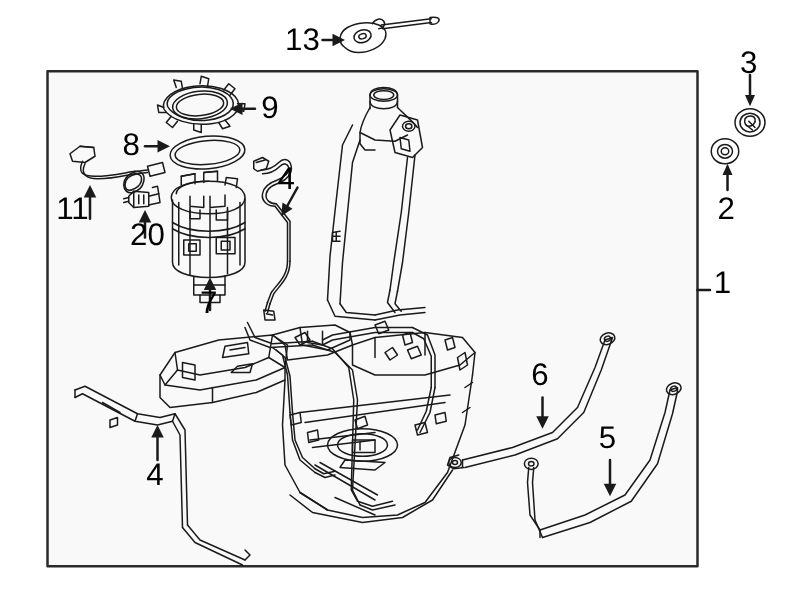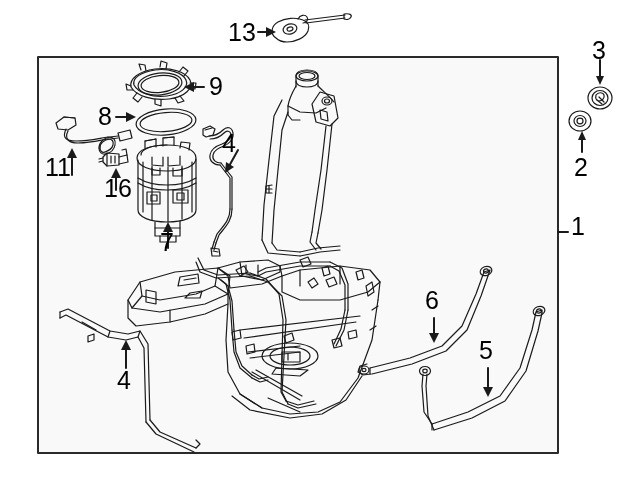--- a/index.html
+++ b/index.html
@@ -354,18 +354,18 @@
 
   <div class="callout" style="left:571px;top:214px;">1</div>
   <div class="callout" style="left:574px;top:155px;">2</div>
   <div class="callout" style="left:592px;top:38px;">3</div>
   <div class="callout" style="left:117px;top:368px;">4</div>
   <div class="callout" style="left:479px;top:338px;">5</div>
   <div class="callout" style="left:425px;top:288px;">6</div>
   <div class="callout" style="left:160px;top:230px;">7</div>
   <div class="callout" style="left:98px;top:104px;">8</div>
   <div class="callout" style="left:209px;top:74px;">9</div>
-  <div class="callout" style="left:104px;top:176px;">16</div>
+  <div class="callout" style="left:104px;top:176px;">20</div>
   <div class="callout" style="left:45px;top:155px;">11</div>
   <div class="callout" style="left:222px;top:131px;">4</div>
   <div class="callout" style="left:228px;top:20px;">13</div>
 
 </div>
 
 </body></html>

